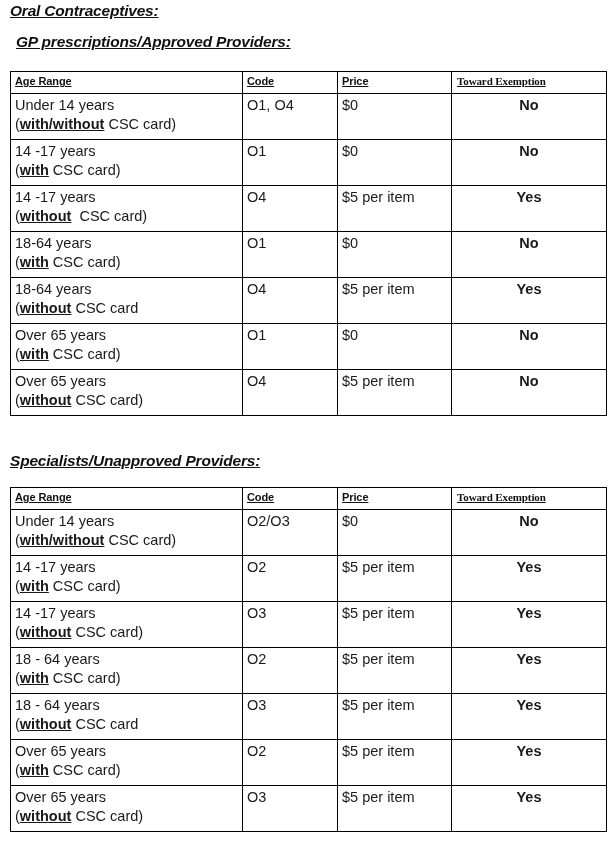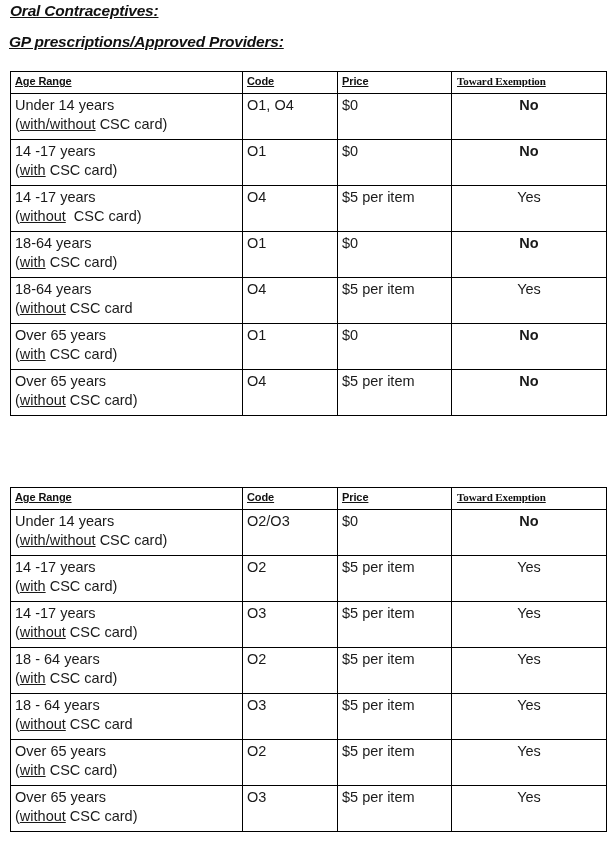--- a/index.html
+++ b/index.html
@@ -33,21 +33,21 @@
     color: #111111;
     white-space: pre;
   }
   .heading-doc {
     position: absolute;
     left: 10px;
     top: 2px;
   }
   .heading-sec1 {
     position: absolute;
-    left: 9px;
+    left: 16px;
     top: 33px;
   }
   .heading-sec2 {
     position: absolute;
     left: 10px;
     top: 452px;
   }
 
   
   table.pricing {
@@ -102,24 +102,24 @@
     padding: 2px 0 0 4px;
     line-height: 19px;
     white-space: pre;
   }
   tbody td.exempt .cell {
     text-align: center;
     padding-left: 0;
     font-weight: bold;
   }
   tbody td.exempt .cell.yes {
-    font-weight: normal;
+    font-weight: bold;
   }
   .u-bold {
-    font-weight: normal;
+    font-weight: bold;
     text-decoration: underline;
   }
 </style>
 </head>
 <body>
 
 <div class="page">
 
   <div class="heading heading-doc">Oral Contraceptives:</div>
 
@@ -243,20 +243,21 @@
           <td>
             <span class="cell">$5 per item</span>
           </td>
           <td class="exempt">
             <span class="cell">No</span>
           </td>
         </tr>
       </tbody>
   </table>
 
+  <div class="heading heading-sec2">Specialists/Unapproved Providers:</div>
 
   <table class="pricing t2">
     <colgroup>
       <col class="c-age">
         <col class="c-code">
         <col class="c-price">
         <col class="c-exempt">
     </colgroup>
     <thead>
       <tr>

